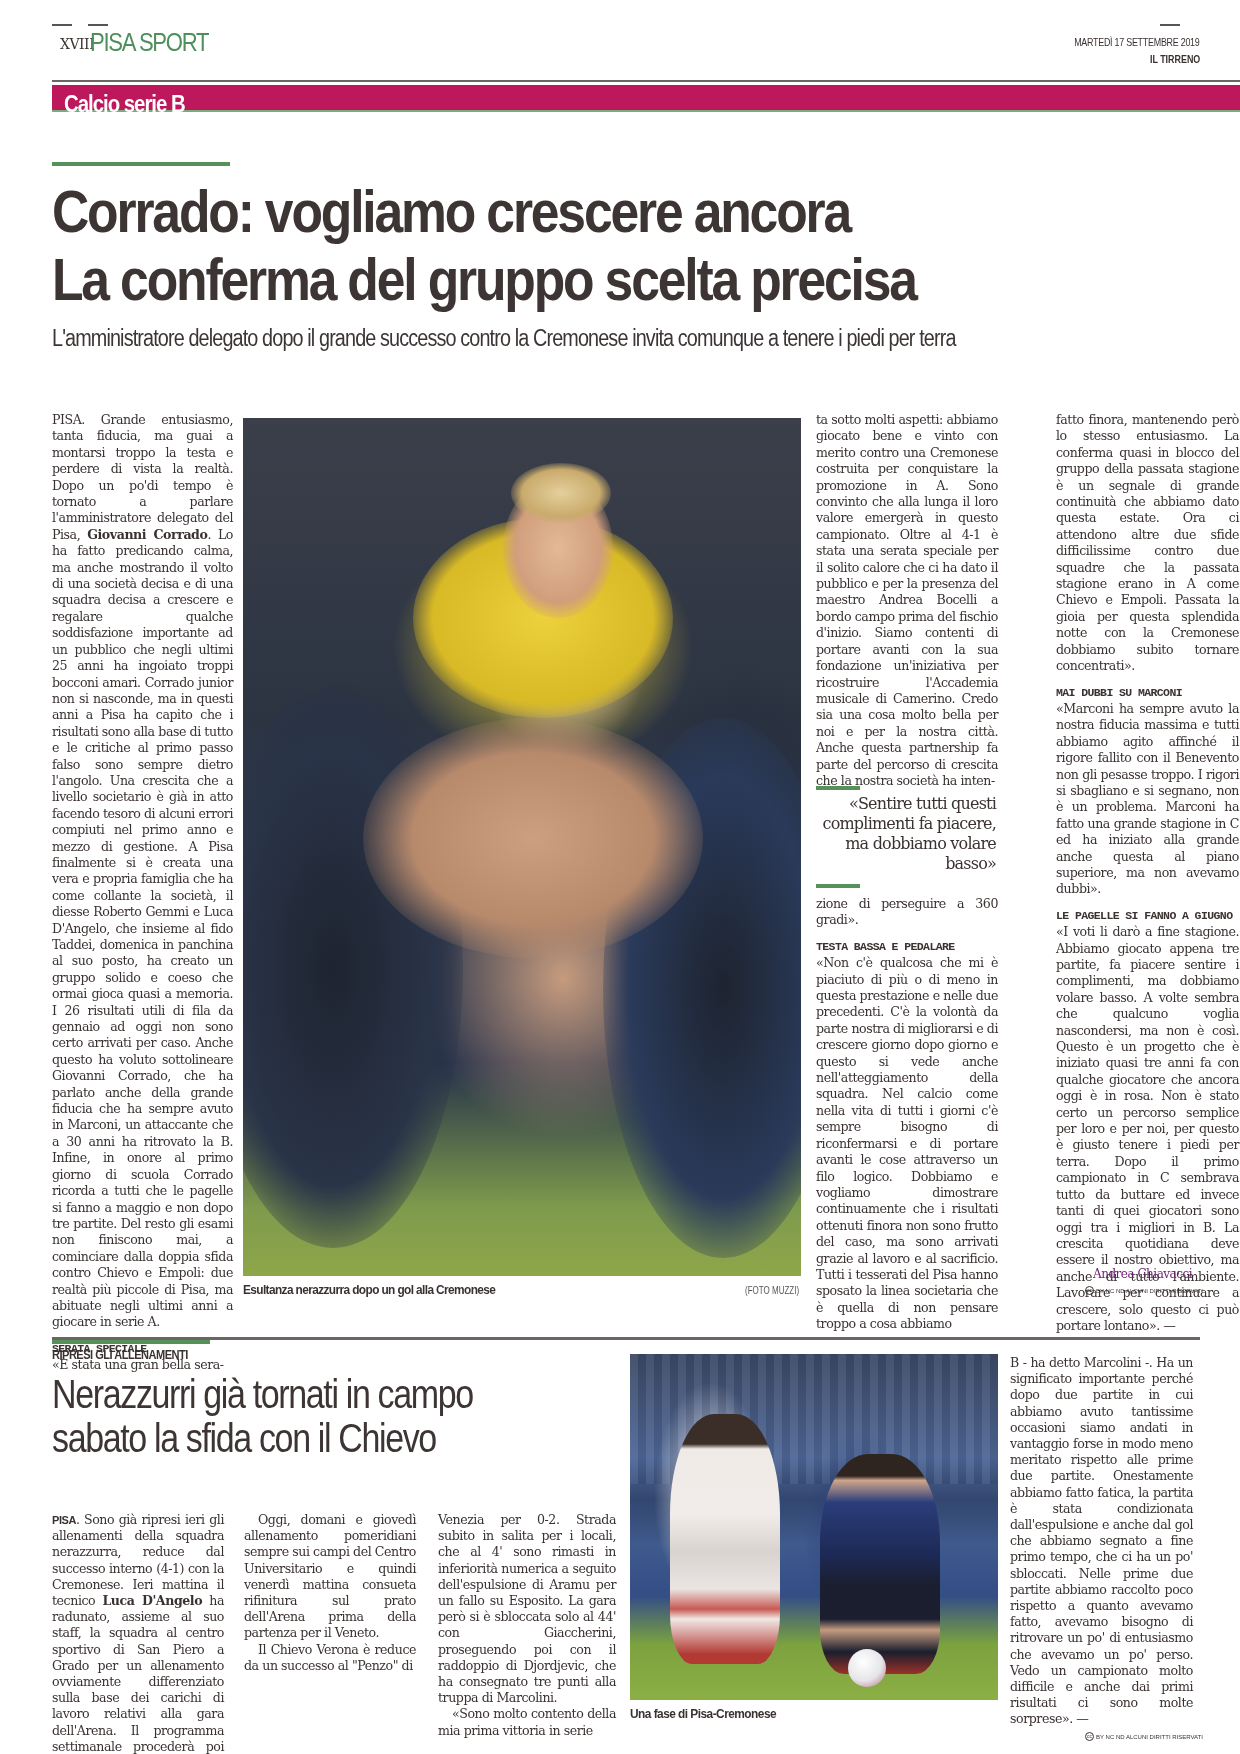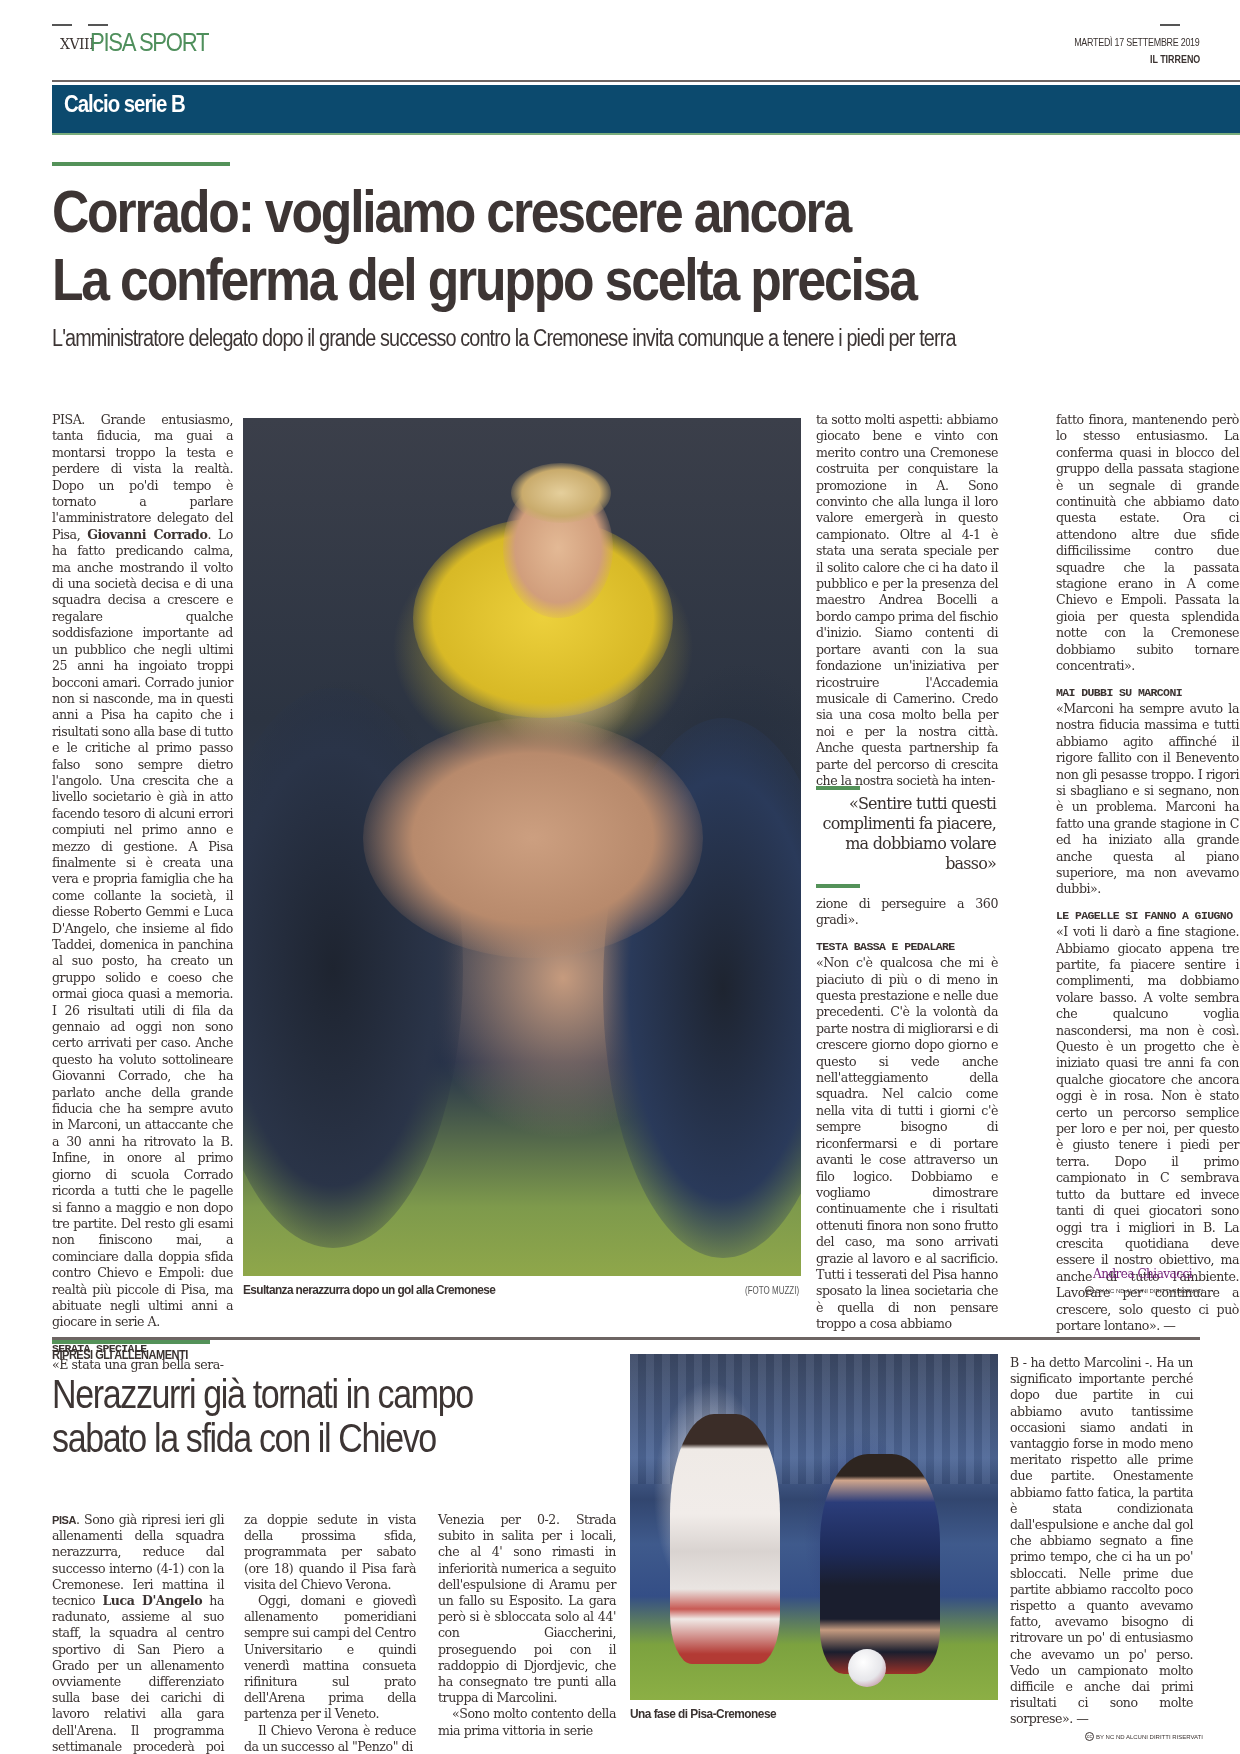--- a/index.html
+++ b/index.html
@@ -9,21 +9,21 @@
   .abs { position: absolute; }
 
   
   .top-dash { position: absolute; top: 24px; height: 2px; width: 20px; background: #555; }
   .page-no { position: absolute; left: 52px; top: 36px; font-family: "DejaVu Serif", serif; font-size: 14px; color: #3a3230; letter-spacing: -0.5px; margin-left: 8px; }
   .section-name { position: absolute; left: 90px; top: 27px; font-family: "Liberation Sans", sans-serif; font-size: 26px; color: #4f8f5c; letter-spacing: -1.5px; transform: scaleX(0.85); transform-origin: left; }
   .date-line { position: absolute; right: 40px; top: 36px; font-family: "Liberation Sans", sans-serif; font-size: 10.5px; color: #3a3230; text-align: right; transform: scaleX(0.85); transform-origin: right; letter-spacing: -0.3px; }
   .paper-name { position: absolute; right: 40px; top: 53px; font-family: "Liberation Sans", sans-serif; font-size: 10.5px; font-weight: bold; color: #3a3230; transform: scaleX(0.85); transform-origin: right; }
   .top-rule { position: absolute; left: 52px; right: 0; top: 80px; height: 2px; background: #6d6563; }
 
-  .band { position: absolute; left: 52px; right: 0; top: 85px; height: 50px; background: #0c4a6e; border-bottom: 2px solid #79ac7c; }
+  .band { position: absolute; left: 52px; right: 0; top: 85px; height: 27px; background: #be185d; border-bottom: 2px solid #79ac7c; }
   .band-title { position: absolute; left: 12px; top: 5px; font-family: "Liberation Sans", sans-serif; font-weight: bold; font-size: 24px; color: #fff; letter-spacing: -1.2px; transform: scaleX(0.85); transform-origin: left; }
 
   .green-tick { position: absolute; height: 4px; background: #549259; }
 
   .headline { position: absolute; left: 52px; top: 178px; font-family: "Liberation Sans", sans-serif; font-weight: bold; font-size: 60px; line-height: 68px; color: #3d3534; letter-spacing: -2.5px; transform: scaleX(0.86); transform-origin: left; white-space: nowrap; }
   .subhead { position: absolute; left: 52px; top: 325px; font-family: "Liberation Sans", sans-serif; font-size: 23px; color: #3d3534; letter-spacing: -1px; transform: scaleX(0.86); transform-origin: left; white-space: nowrap; }
 
   .col { position: absolute; font-family: "DejaVu Serif", serif; font-size: 12.6px; line-height: 16.4px; color: #3a3230; text-align: justify; hyphens: manual; letter-spacing: -0.45px; }
   .col b { font-weight: bold; }
   .sub-head { font-family: Liberation Mono, monospace; font-weight: bold; font-size: 11.5px; letter-spacing: -0.6px; margin-top: 10px; display: block; text-align: left; }
@@ -136,21 +136,20 @@
 <div class="kicker2">RIPRESI GLI ALLENAMENTI</div>
 <div class="headline2">
   <div>Nerazzurri già tornati in campo</div>
   <div>sabato la sfida con il Chievo</div>
 </div>
 
 <div class="col2" style="left:52px; top:1512px; width:172px;">
   <span class="pisa-tag">PISA</span><span>. Sono già ripresi ieri gli allenamenti della squadra nerazzurra, reduce dal successo interno (4-1) con la Cremonese. Ieri mattina il tecnico </span><b>Luca D'Angelo</b><span> ha radunato, assieme al suo staff, la squadra al centro sportivo di San Piero a Grado per un allenamento ovviamente differenziato sulla base dei carichi di lavoro relativi alla gara dell'Arena. Il programma settimanale procederà poi sen-</span>
 </div>
 <div class="col2" style="left:244px; top:1512px; width:172px;">
-  <span>za doppie sedute in vista della prossima sfida, programmata per sabato (ore 18) quando il Pisa farà visita del Chievo Verona.</span>
   <span class="para-indent">Oggi, domani e giovedì allenamento pomeridiani sempre sui campi del Centro Universitario e quindi venerdì mattina consueta rifinitura sul prato dell'Arena prima della partenza per il Veneto.</span>
   <span class="para-indent">Il Chievo Verona è reduce da un successo al "Penzo" di</span>
 </div>
 <div class="col2" style="left:438px; top:1512px; width:178px;">
   <span>Venezia per 0-2. Strada subito in salita per i locali, che al 4' sono rimasti in inferiorità numerica a seguito dell'espulsione di Aramu per un fallo su Esposito. La gara però si è sbloccata solo al 44' con Giaccherini, proseguendo poi con il raddoppio di Djordjevic, che ha consegnato tre punti alla truppa di Marcolini.</span>
   <span class="para-indent">«Sono molto contento della mia prima vittoria in serie</span>
 </div>
 
 <div class="photo2">
   <div class="abs" style="left:0; top:0; width:368px; height:130px; background:repeating-linear-gradient(90deg, rgba(255,255,255,0.05) 0 8px, rgba(0,0,0,0.08) 8px 16px);"></div>

